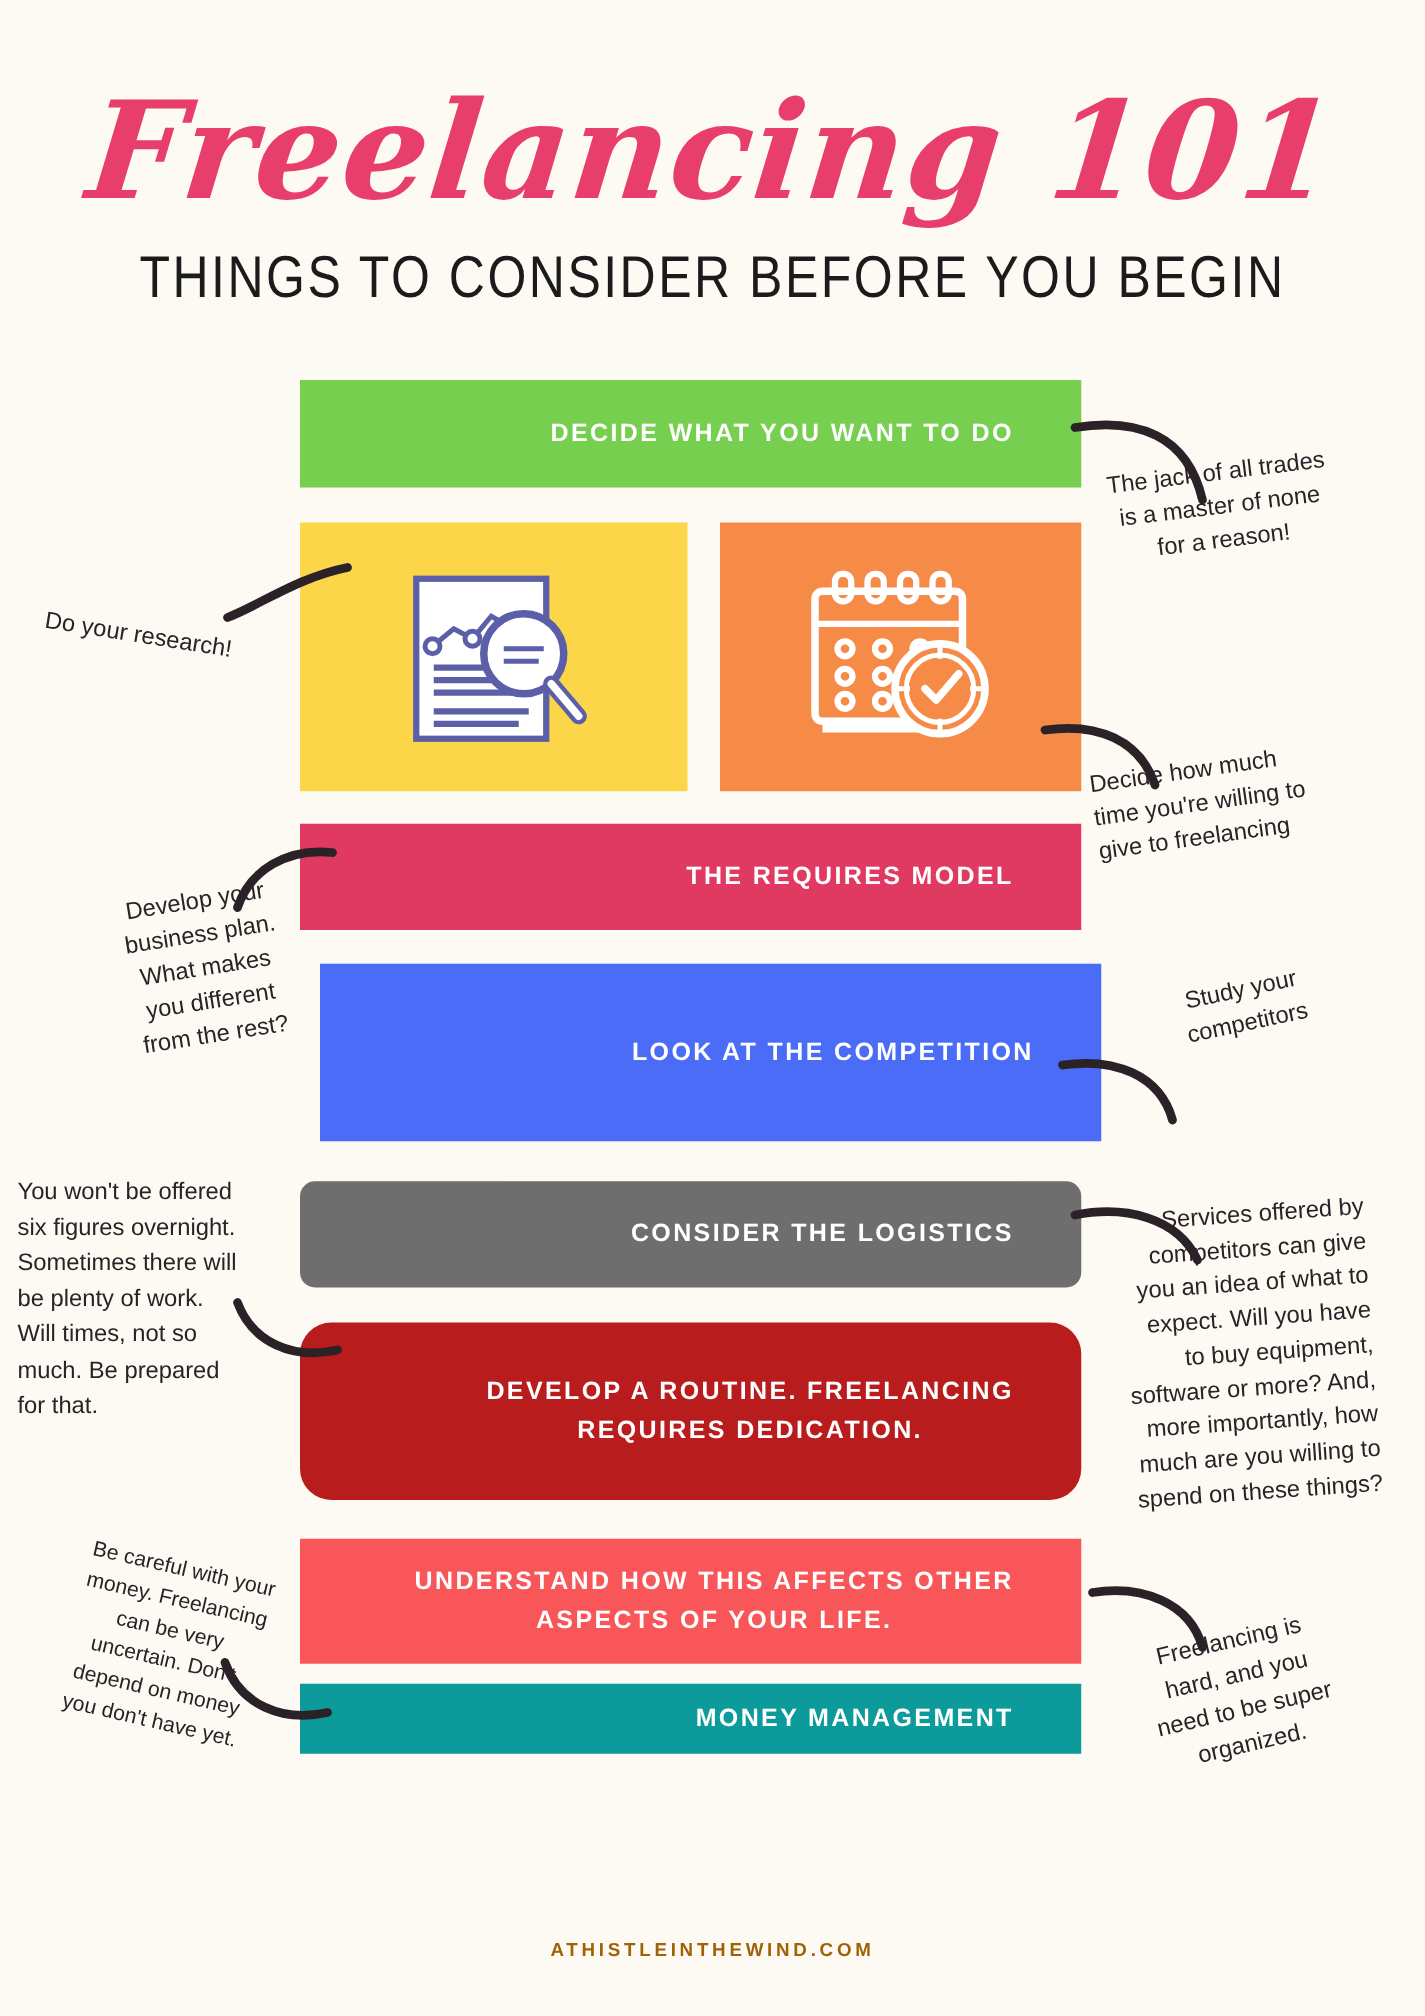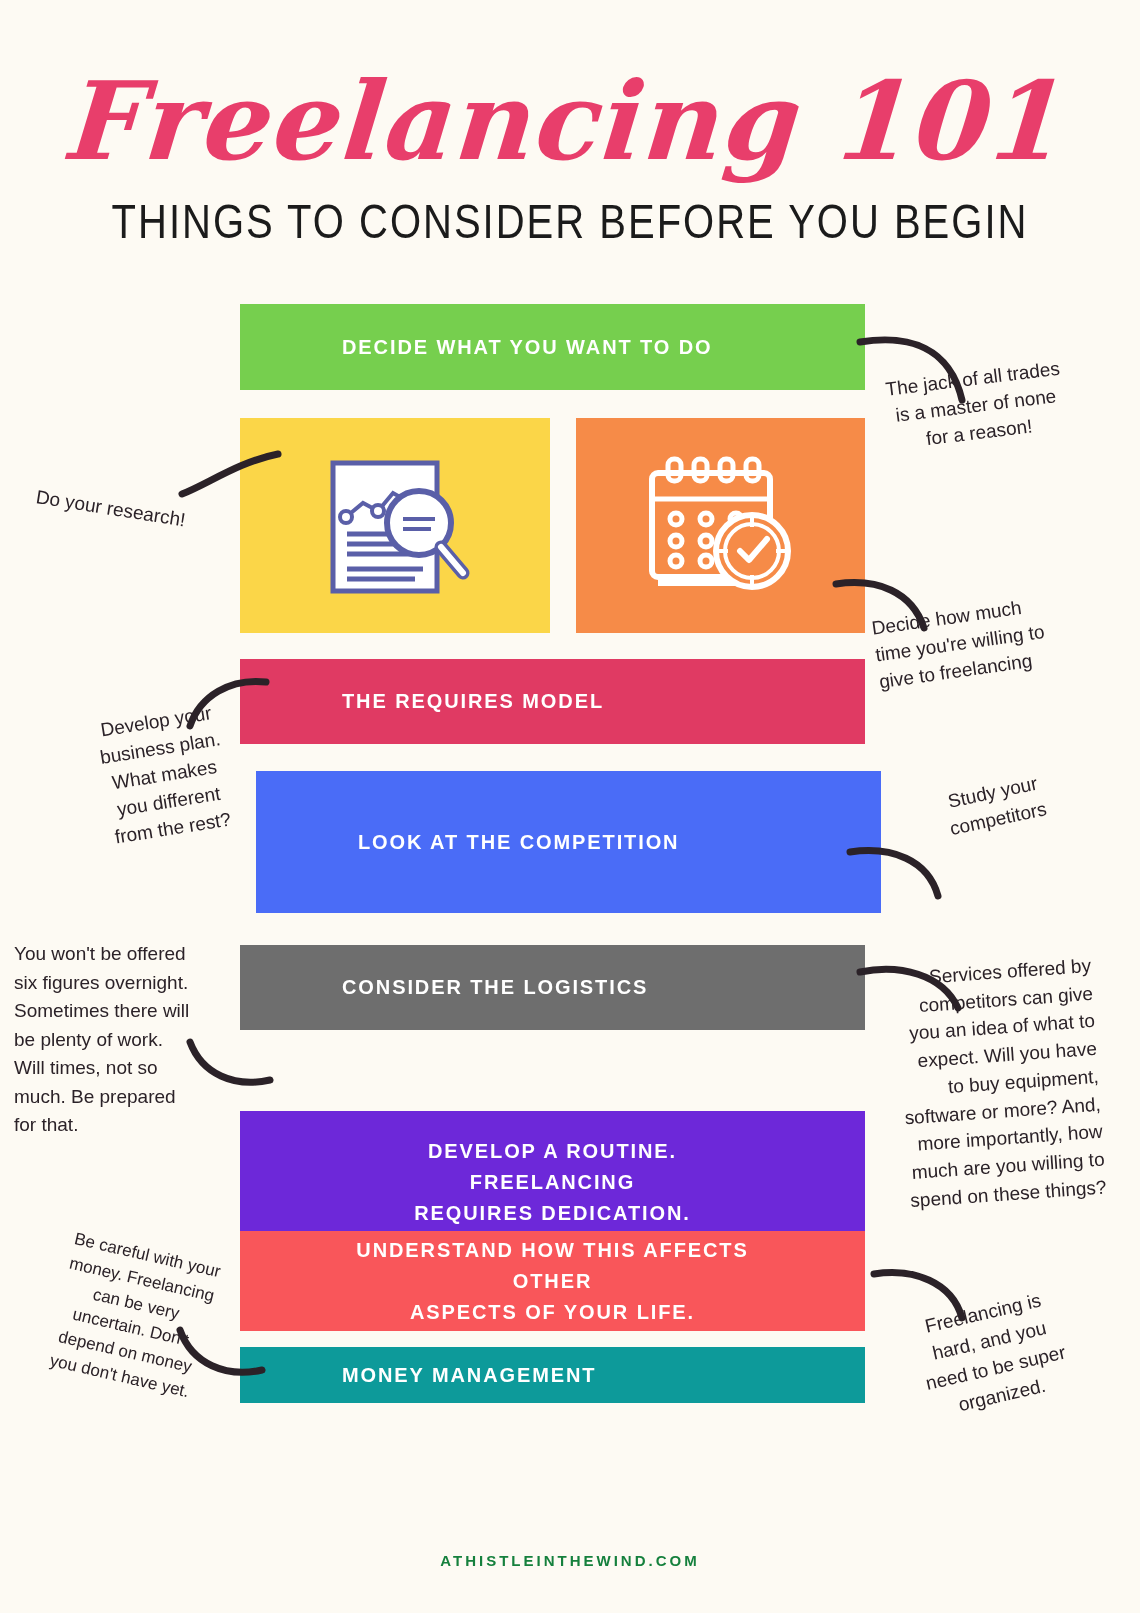--- a/index.html
+++ b/index.html
@@ -53,23 +53,23 @@
     transform-origin: center top;
   }
 
   
   .bar {
     position: absolute;
     left: 240px;
     width: 625px;
     display: flex;
     align-items: center;
-    justify-content: flex-start;
+    justify-content: flex-end;
     box-sizing: border-box;
-    padding: 0 102px;
+    padding: 0 54px;
   }
   .bar-label {
     color: #FFFFFF;
     font-family: "Liberation Sans", sans-serif;
     font-weight: 700;
     font-size: 20px;
     letter-spacing: 1.9px;
     text-align: center;
     line-height: 1.55;
   }
@@ -103,21 +103,21 @@
   .footer {
     position: absolute;
     left: 0;
     top: 1552px;
     width: 1140px;
     text-align: center;
     font-family: "Liberation Sans", sans-serif;
     font-weight: 700;
     font-size: 15px;
     letter-spacing: 3.0px;
-    color: #15803d;
+    color: #a16207;
   }
 </style>
 </head>
 <body>
 
 <div id="page">
 
   <div class="title-script">Freelancing 101</div>
   <div class="subtitle">THINGS TO CONSIDER BEFORE YOU BEGIN</div>
 
@@ -181,25 +181,25 @@
   </div>
 
   <div class="bar" style="top:659px; height:85px; background:#E03A63;">
     <span class="bar-label">THE REQUIRES MODEL</span>
   </div>
 
   <div class="bar" style="top:771px; height:142px; background:#4A6CF7;margin-left:16px;">
     <span class="bar-label">LOOK AT THE COMPETITION</span>
   </div>
 
-  <div class="bar" style="top:945px; height:85px; background:#6E6E6E;">
+  <div class="bar" style="top:945px; height:85px; background:#6E6E6E;border-radius:12px;">
     <span class="bar-label">CONSIDER THE LOGISTICS</span>
   </div>
 
-  <div class="bar" style="top:1111px; height:142px; background:#6d28d9;">
+  <div class="bar" style="top:1058px; height:142px; background:#b91c1c;border-radius:25px;">
     <span class="bar-label">
       <span>DEVELOP A ROUTINE. FREELANCING</span><br>
       <span>REQUIRES DEDICATION.</span>
     </span>
   </div>
 
   <div class="bar" style="top:1231px; height:100px; background:#F9565A;">
     <span class="bar-label">
       <span>UNDERSTAND HOW THIS AFFECTS OTHER</span><br>
       <span>ASPECTS OF YOUR LIFE.</span>

